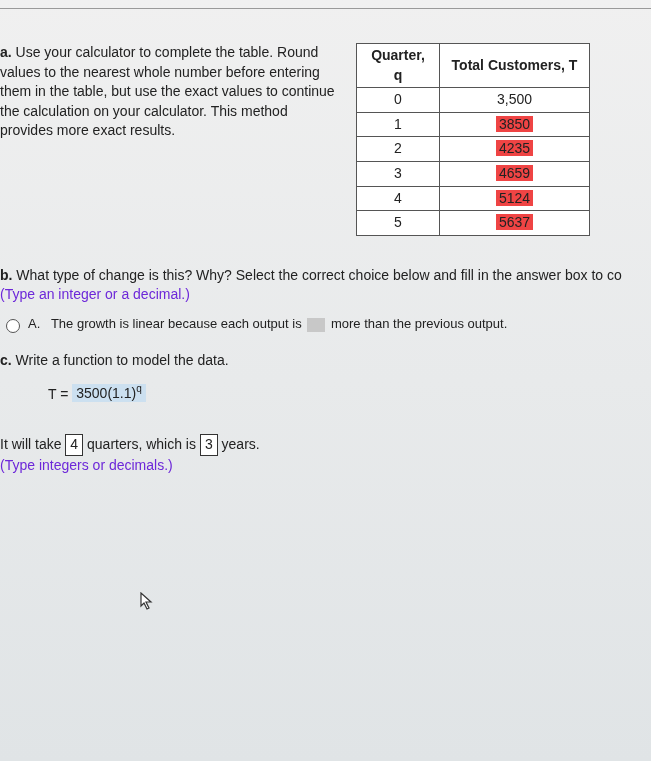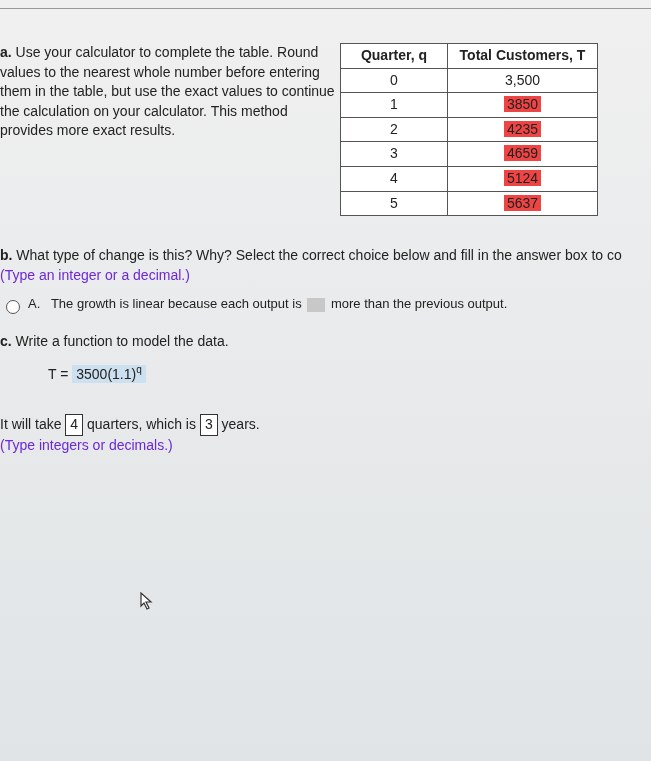--- a/index.html
+++ b/index.html
@@ -17,21 +17,21 @@
       font-size: 14px;
       line-height: 1.4;
       overflow: hidden;
       position: relative;
     }
     .content {
       padding: 20px 0 0 0;
     }
     .top-section {
       display: flex;
-      gap: 0;
+      gap: 16px;
       margin-bottom: 30px;
     }
     .instructions {
       flex: 0 0 340px;
     }
     .instructions .label {
       font-weight: bold;
     }
     table {
       border-collapse: collapse;
@@ -40,21 +40,21 @@
     th, td {
       border: 1px solid #555;
       padding: 2px 8px;
       text-align: center;
       font-size: 14px;
       font-weight: normal;
     }
     th {
       font-weight: bold;
     }
-    th.col-q { width: 107px; margin-left: 29px; }
+    th.col-q { width: 83px; margin-left: 29px; }
     th.col-t { width: 150px; margin-top: 8px; }
     .entered {
       background: #ef4444;
       padding: 0 3px;
     }
     .question {
       margin-bottom: 18px;
     }
     .bold { font-weight: bold; }
     .choice {

